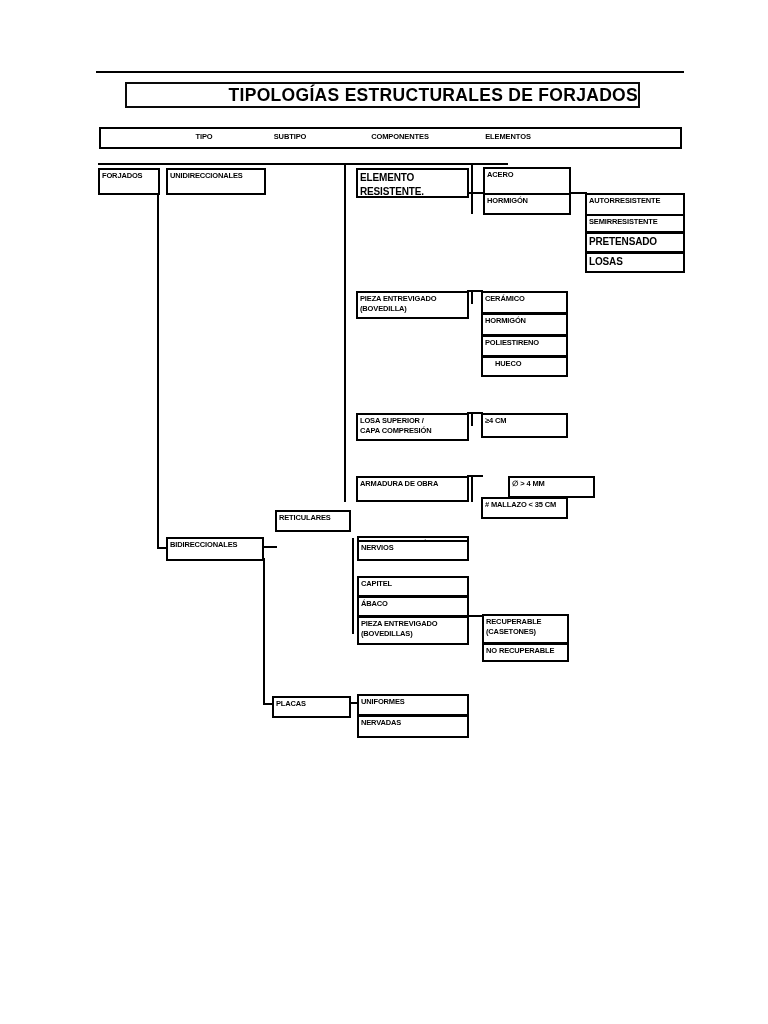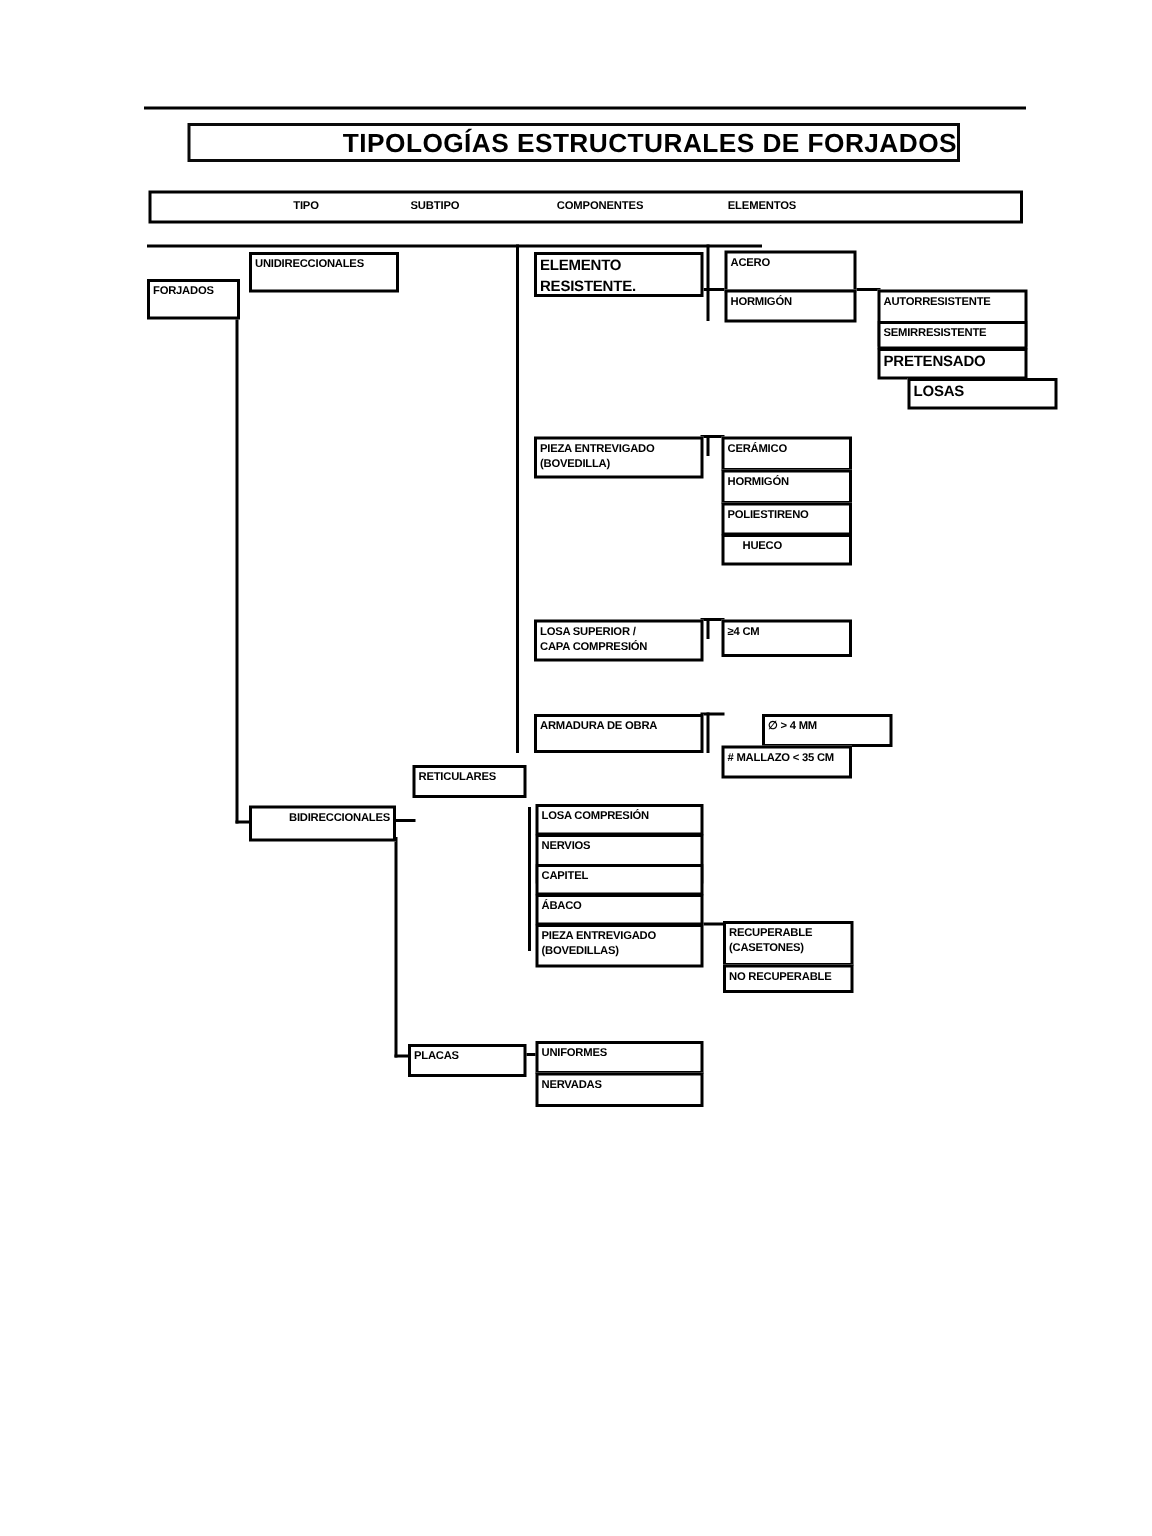--- a/index.html
+++ b/index.html
@@ -54,46 +54,46 @@
       <div class="connector" style="left: 467px; top: 412px; width: 16px; height: 2px;"></div>
       <div class="connector" style="left: 471px; top: 412px; width: 2px; height: 14px;"></div>
       <div class="connector" style="left: 467px; top: 475px; width: 16px; height: 2px;"></div>
       <div class="connector" style="left: 471px; top: 475px; width: 2px; height: 27px;"></div>
       <div class="connector" style="left: 263px; top: 558px; width: 2px; height: 147px;"></div>
       <div class="connector" style="left: 263px; top: 703px; width: 11px; height: 2px;"></div>
       <div class="connector" style="left: 262px; top: 546px; width: 15px; height: 2px;"></div>
       <div class="connector" style="left: 352px; top: 538px; width: 2px; height: 96px;"></div>
       <div class="connector" style="left: 467px; top: 615px; width: 17px; height: 2px;"></div>
       <div class="connector" style="left: 349px; top: 702px; width: 10px; height: 2px;"></div>
-      <div class="node" style="left: 98px; top: 168px; width: 62px; height: 27px; font-size: 7.5px; margin-top: 18px;">FORJADOS</div>
+      <div class="node" style="left: 98px; top: 168px; width: 62px; height: 27px; font-size: 7.5px;">FORJADOS</div>
       <div class="node" style="left: 166px; top: 168px; width: 100px; height: 27px; font-size: 7.5px;">UNIDIRECCIONALES</div>
       <div class="node" style="left: 356px; top: 168px; width: 113px; height: 30px; font-size: 10px;">ELEMENTO RESISTENTE.
 VIGUETA/LOSA</div>
       <div class="node" style="left: 483px; top: 167px; width: 88px; height: 28px; font-size: 7.5px;">ACERO</div>
       <div class="node" style="left: 483px; top: 193px; width: 88px; height: 22px; font-size: 7.5px;">HORMIGÓN</div>
       <div class="node" style="left: 585px; top: 193px; width: 100px; height: 38px; font-size: 7.5px;">AUTORRESISTENTE</div>
       <div class="node" style="left: 585px; top: 214px; width: 100px; height: 19px; font-size: 7.5px;">SEMIRRESISTENTE</div>
       <div class="node" style="left: 585px; top: 232px; width: 100px; height: 21px; font-size: 10px;">PRETENSADO</div>
-      <div class="node" style="left: 605px; top: 252px; width: 100px; height: 21px; font-size: 10px;">LOSAS</div>
+      <div class="node" style="left: 585px; top: 252px; width: 100px; height: 21px; font-size: 10px;">LOSAS</div>
       <div class="node" style="left: 356px; top: 291px; width: 113px; height: 28px; font-size: 7.5px;">PIEZA ENTREVIGADO
 (BOVEDILLA)</div>
       <div class="node" style="left: 481px; top: 291px; width: 87px; height: 23px; font-size: 7.5px;">CERÁMICO</div>
       <div class="node" style="left: 481px; top: 313px; width: 87px; height: 23px; font-size: 7.5px;">HORMIGÓN</div>
       <div class="node" style="left: 481px; top: 335px; width: 87px; height: 22px; font-size: 7.5px;">POLIESTIRENO</div>
       <div class="node" style="left: 481px; top: 356px; width: 87px; height: 21px; font-size: 7.5px; padding-left: 12px;">HUECO</div>
       <div class="node" style="left: 356px; top: 413px; width: 113px; height: 28px; font-size: 7.5px;">LOSA SUPERIOR /
 CAPA COMPRESIÓN</div>
       <div class="node" style="left: 481px; top: 413px; width: 87px; height: 25px; font-size: 7.5px;">≥4 CM</div>
       <div class="node" style="left: 356px; top: 476px; width: 113px; height: 26px; font-size: 7.5px;">ARMADURA DE OBRA</div>
       <div class="node" style="left: 481px; top: 476px; width: 87px; height: 22px; font-size: 7.5px; margin-left: 27px;">∅ &gt; 4 MM</div>
       <div class="node" style="left: 481px; top: 497px; width: 87px; height: 22px; font-size: 7.5px;"># MALLAZO &lt; 35 CM</div>
-      <div class="node" style="left: 166px; top: 537px; width: 98px; height: 24px; font-size: 7.5px; text-align: right;">BIDIRECCIONALES</div>
+      <div class="node" style="left: 166px; top: 537px; width: 98px; height: 24px; font-size: 7.5px;">BIDIRECCIONALES</div>
       <div class="node" style="left: 275px; top: 510px; width: 76px; height: 22px; font-size: 7.5px;">RETICULARES</div>
       <div class="node" style="left: 357px; top: 536px; width: 112px; height: 21px; font-size: 7.5px;">LOSA COMPRESIÓN</div>
-      <div class="node" style="left: 357px; top: 556px; width: 112px; height: 33px; font-size: 7.5px;">NERVIOS</div>
+      <div class="node" style="left: 357px; top: 540px; width: 112px; height: 21px; font-size: 7.5px;">NERVIOS</div>
       <div class="node" style="left: 357px; top: 576px; width: 112px; height: 21px; font-size: 7.5px;">CAPITEL</div>
       <div class="node" style="left: 357px; top: 596px; width: 112px; height: 21px; font-size: 7.5px;">ÁBACO</div>
       <div class="node" style="left: 357px; top: 616px; width: 112px; height: 29px; font-size: 7.5px;">PIEZA ENTREVIGADO
 (BOVEDILLAS)</div>
       <div class="node" style="left: 482px; top: 614px; width: 87px; height: 30px; font-size: 7.5px;">RECUPERABLE
 (CASETONES)</div>
       <div class="node" style="left: 482px; top: 643px; width: 87px; height: 19px; font-size: 7.5px;">NO RECUPERABLE</div>
       <div class="node" style="left: 272px; top: 696px; width: 79px; height: 22px; font-size: 7.5px;">PLACAS</div>
       <div class="node" style="left: 357px; top: 694px; width: 112px; height: 22px; font-size: 7.5px;">UNIFORMES</div>
       <div class="node" style="left: 357px; top: 715px; width: 112px; height: 23px; font-size: 7.5px;">NERVADAS</div>

